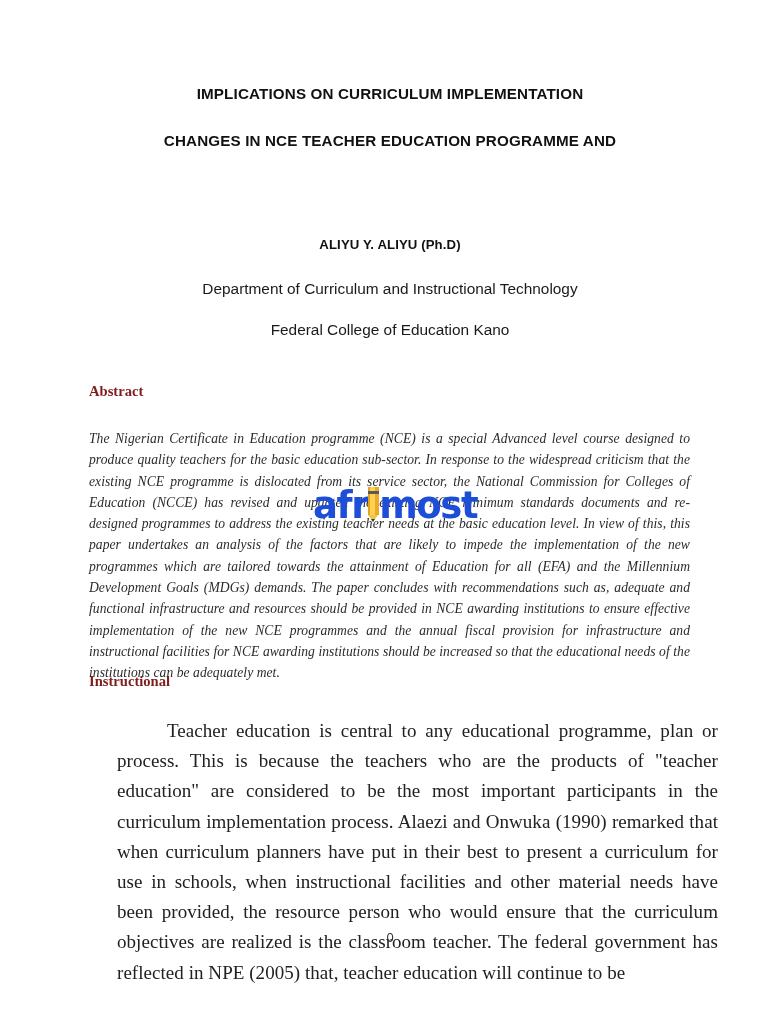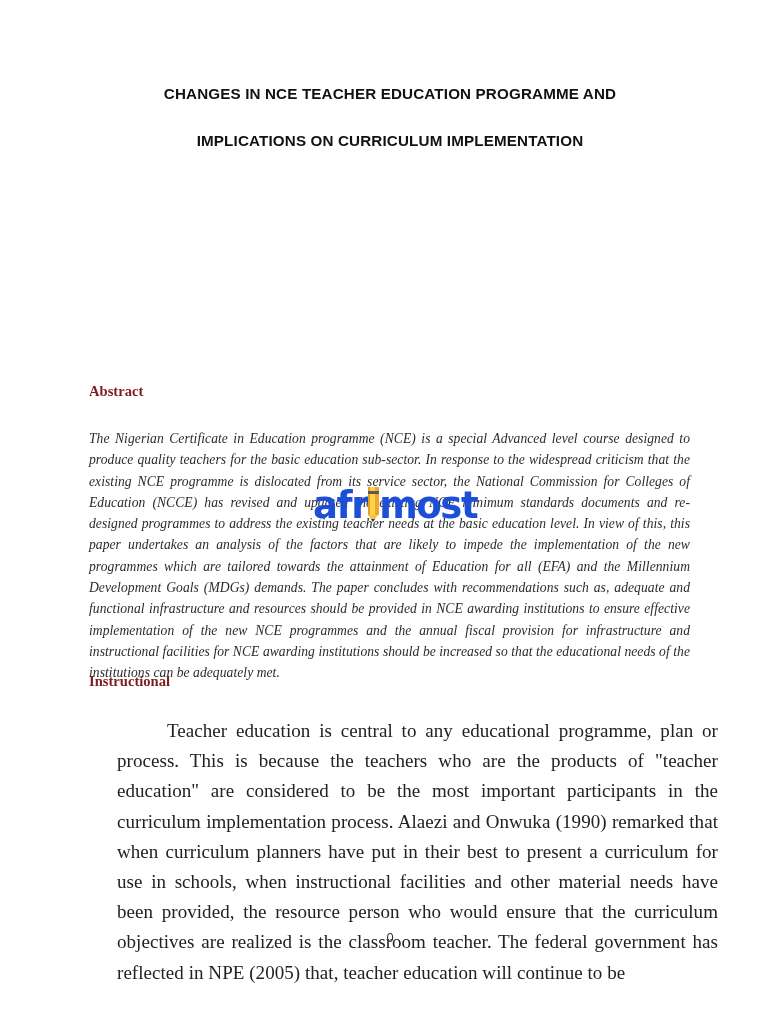--- a/index.html
+++ b/index.html
@@ -195,24 +195,29 @@
     height: 3px;
     background: #5a5a5a;
   }
 </style>
 </head>
 <body>
 
 <div class="page">
 
   <div class="title-block">
+    <div class="title-line">IMPLICATIONS ON CURRICULUM IMPLEMENTATION</div>
     <div class="title-line">CHANGES IN NCE TEACHER EDUCATION PROGRAMME AND</div>
-    <div class="title-line">IMPLICATIONS ON CURRICULUM IMPLEMENTATION</div>
   </div>
 
+  <div class="author-block">
+    <div class="author-name">ALIYU Y. ALIYU (Ph.D)</div>
+    <div class="affiliation first">Department of Curriculum and Instructional Technology</div>
+    <div class="affiliation second">Federal College of Education Kano</div>
+  </div>
 
   <div class="section-heading" id="abstract-heading">Abstract</div>
 
   <div class="abstract-body">The Nigerian Certificate in Education programme (NCE) is a special Advanced level course designed to produce quality teachers for the basic education sub-sector. In response to the widespread criticism that the existing NCE programme is dislocated from its service sector, the National Commission for Colleges of Education (NCCE) has revised and updated the existing NCE minimum standards documents and re-designed programmes to address the existing teacher needs at the basic education level. In view of this, this paper undertakes an analysis of the factors that are likely to impede the implementation of the new programmes which are tailored towards the attainment of Education for all (EFA) and the Millennium Development Goals (MDGs) demands. The paper concludes with recommendations such as, adequate and functional infrastructure and resources should be provided in NCE awarding institutions to ensure effective implementation of the new NCE programmes and the annual fiscal provision for infrastructure and instructional facilities for NCE awarding institutions should be increased so that the educational needs of the institutions can be adequately met.</div>
 
   <div class="watermark">
     <span class="wm-text">afr</span>
     <span class="wm-pencil">
       <span class="p-body"></span>
       <span class="p-ferrule"></span>

